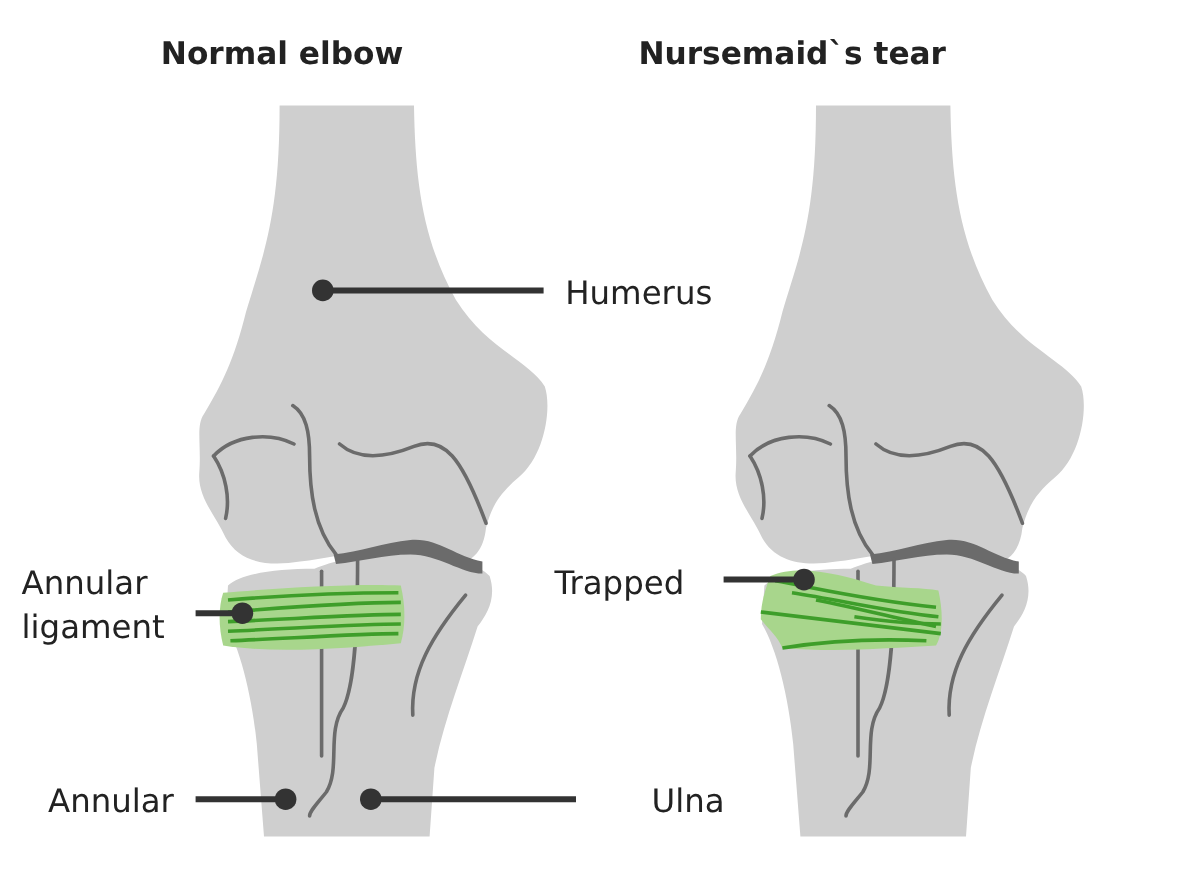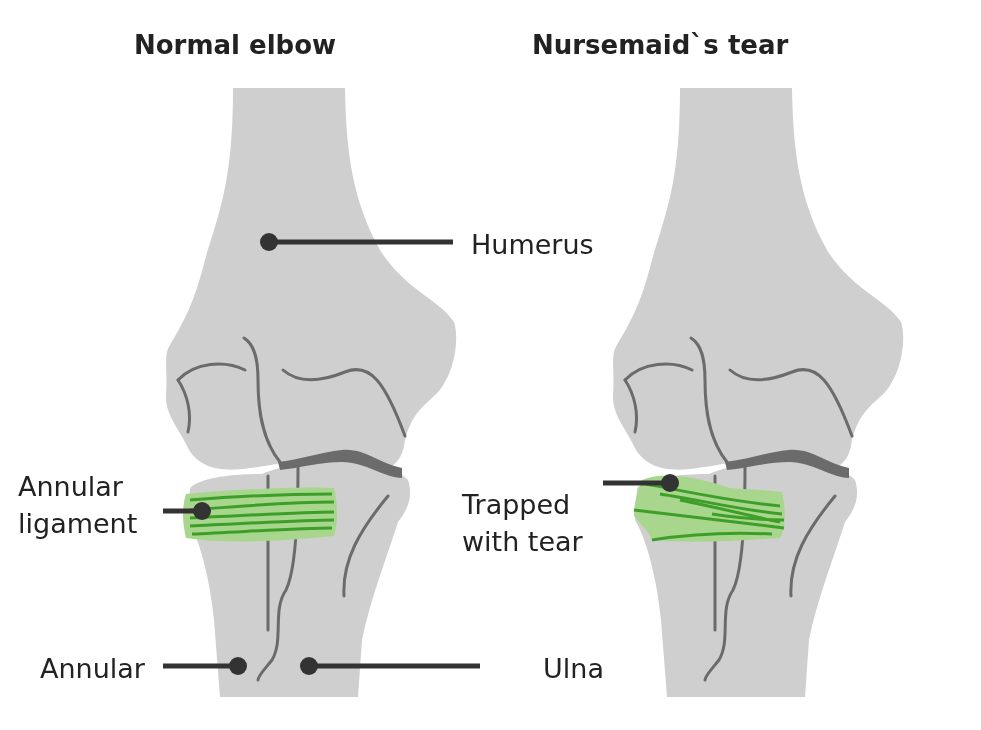--- a/index.html
+++ b/index.html
@@ -85,19 +85,18 @@
 <div class="title" style="left:134px;">Normal elbow</div>
 <div class="title" style="left:532px;">Nursemaid`s tear</div>
 
 <div class="label" style="left:471px; top:226px;">Humerus</div>
 
 <div class="label center" style="left:18px; top:468px; width:128px;">
   <div>Annular</div>
   <div>ligament</div>
 </div>
 
-<div class="label center" style="left:462px; top:468px; width:140px;margin-top:18px;">
+<div class="label center" style="left:462px; top:468px; width:140px;">
   <div>Trapped</div>
-  <div>with tear</div>
 </div>
 
 <div class="label" style="left:40px; top:650px;">Annular</div>
 <div class="label" style="left:499px; top:650px;margin-left:44px;">Ulna</div>
 
 </body></html>

